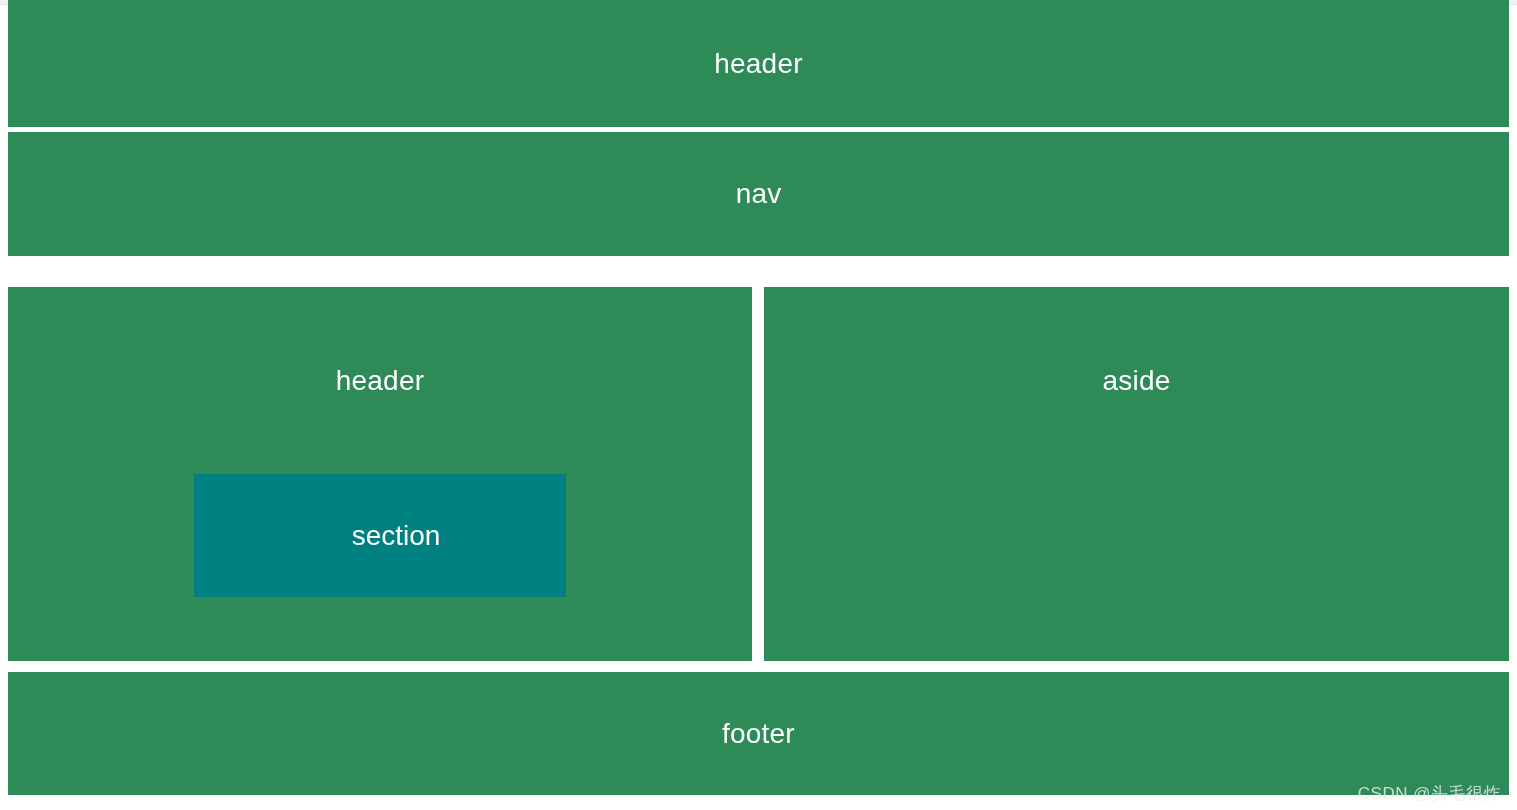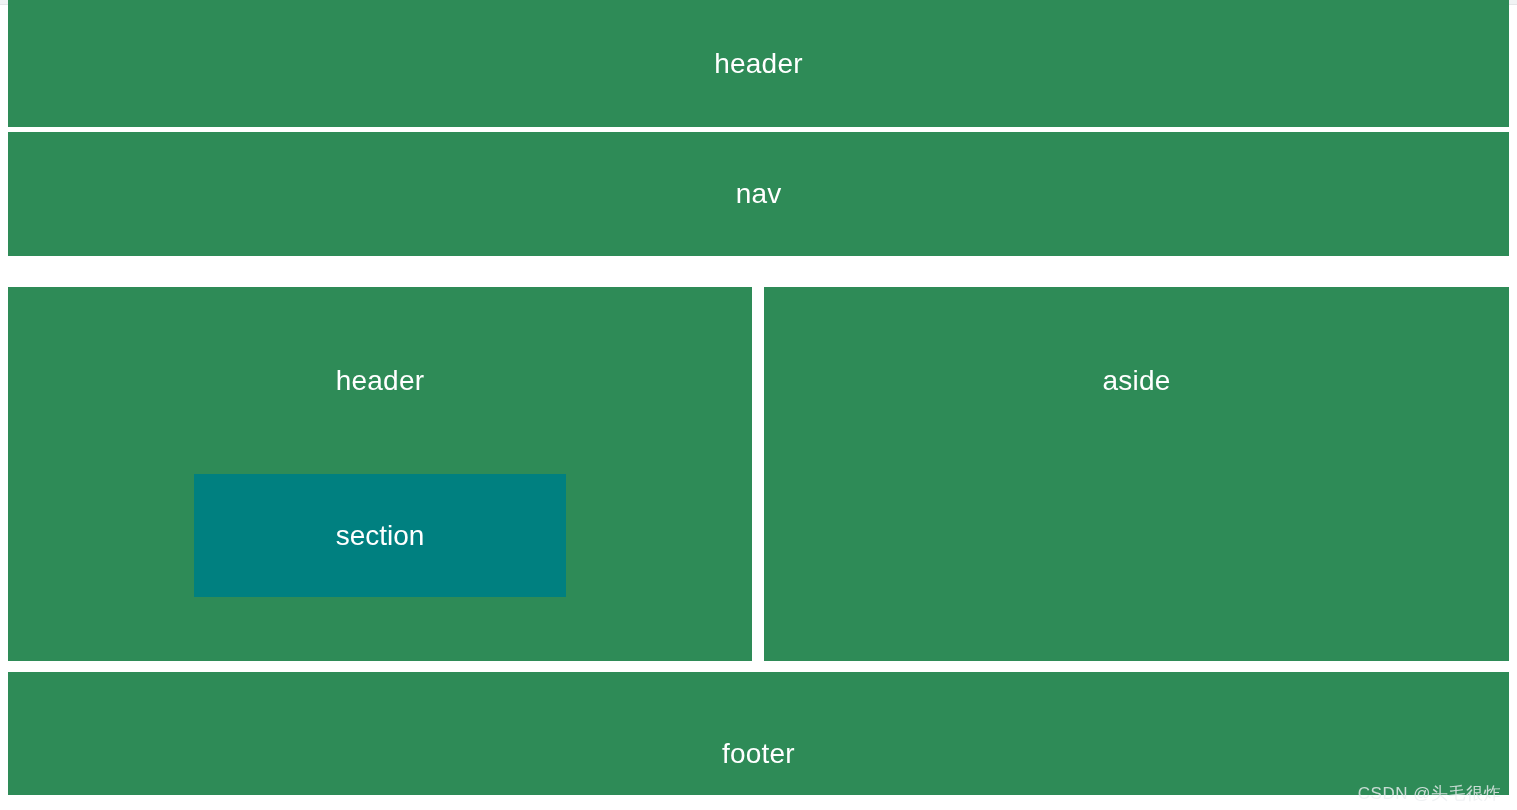--- a/index.html
+++ b/index.html
@@ -107,30 +107,31 @@
     left: 0;
     width: 100%;
     text-align: center;
     top: 50%;
     transform: translateY(-50%);
     color: #ffffff;
     font-size: 28px;
     line-height: 1;
     font-family: "Liberation Sans", sans-serif;
     white-space: nowrap;
+    padding-left: 16px;
   }
 
   
   #footer-block {
     left: 8px;
     top: 672px;
     width: 1501px;
     height: 123px;
   }
-  #footer-block > .label { top: 50%; transform: translateY(-50%); margin-top: 20px; }
+  #footer-block > .label { top: 50%; transform: translateY(-50%); }
 
   
   .watermark {
     position: absolute;
     right: 16px;
     bottom: 8px;
     color: rgba(235, 238, 240, 0.82);
     font-size: 17px;
     line-height: 1;
     font-family: "Liberation Sans", sans-serif;

